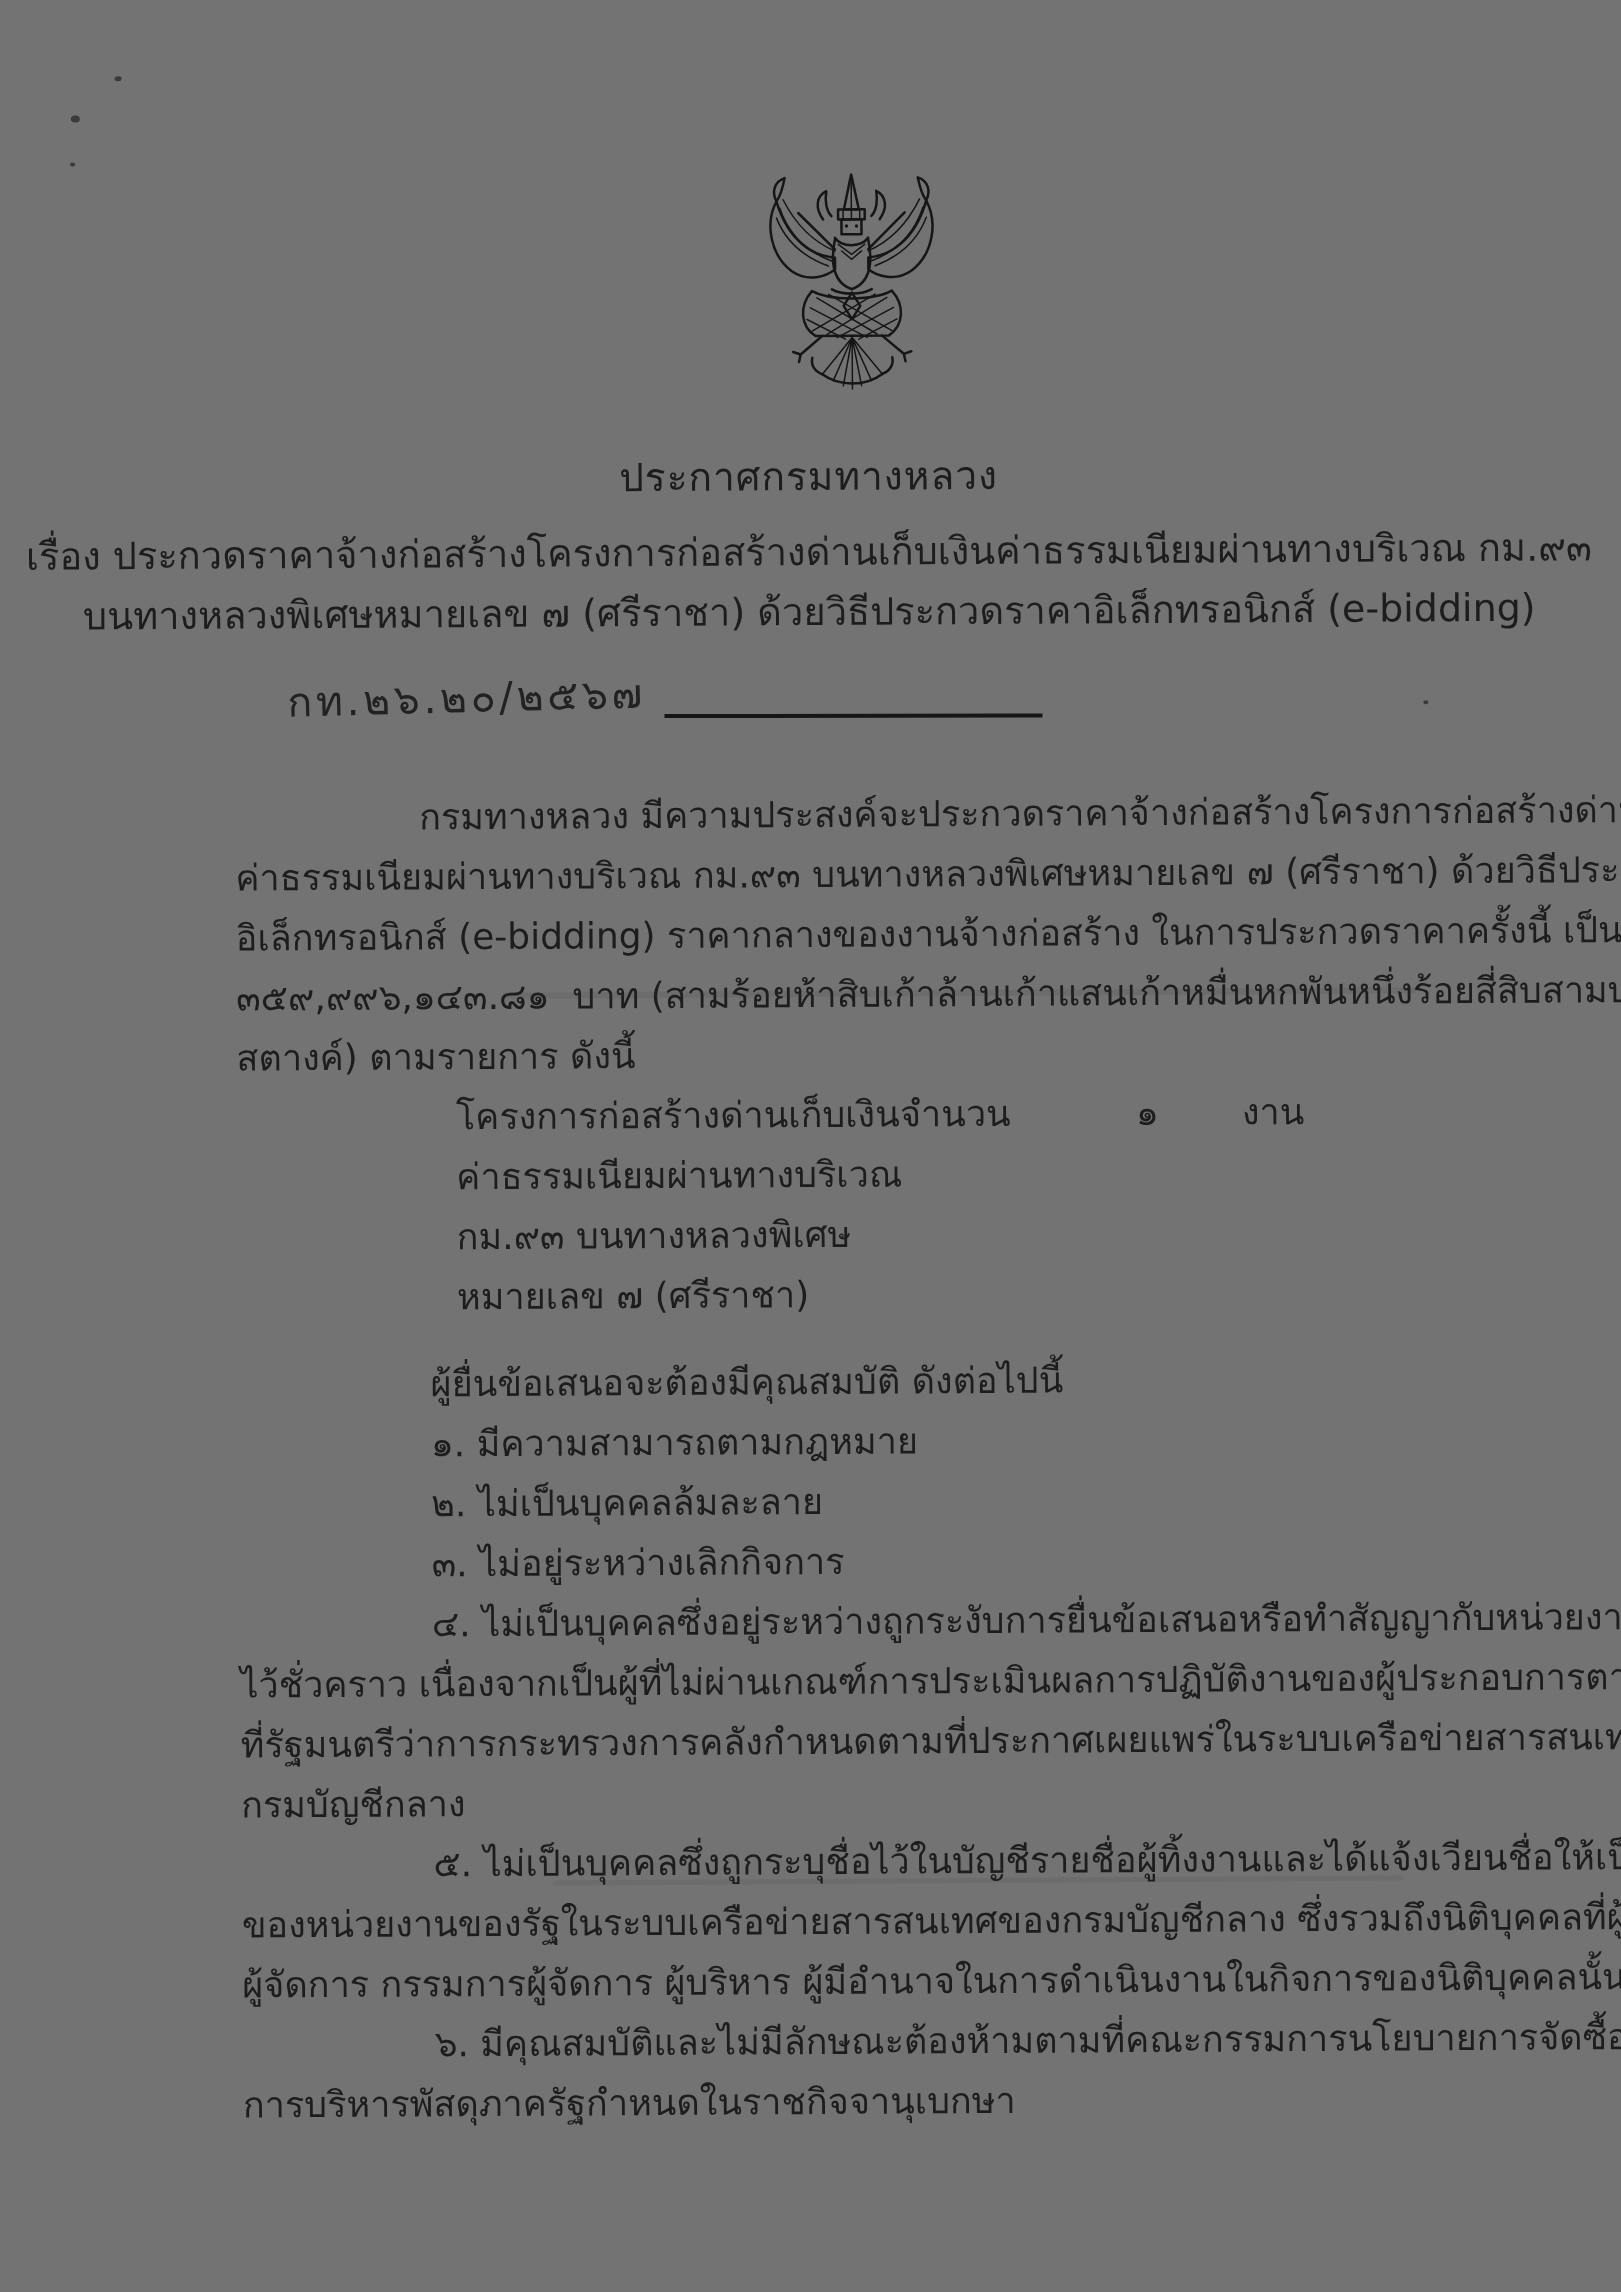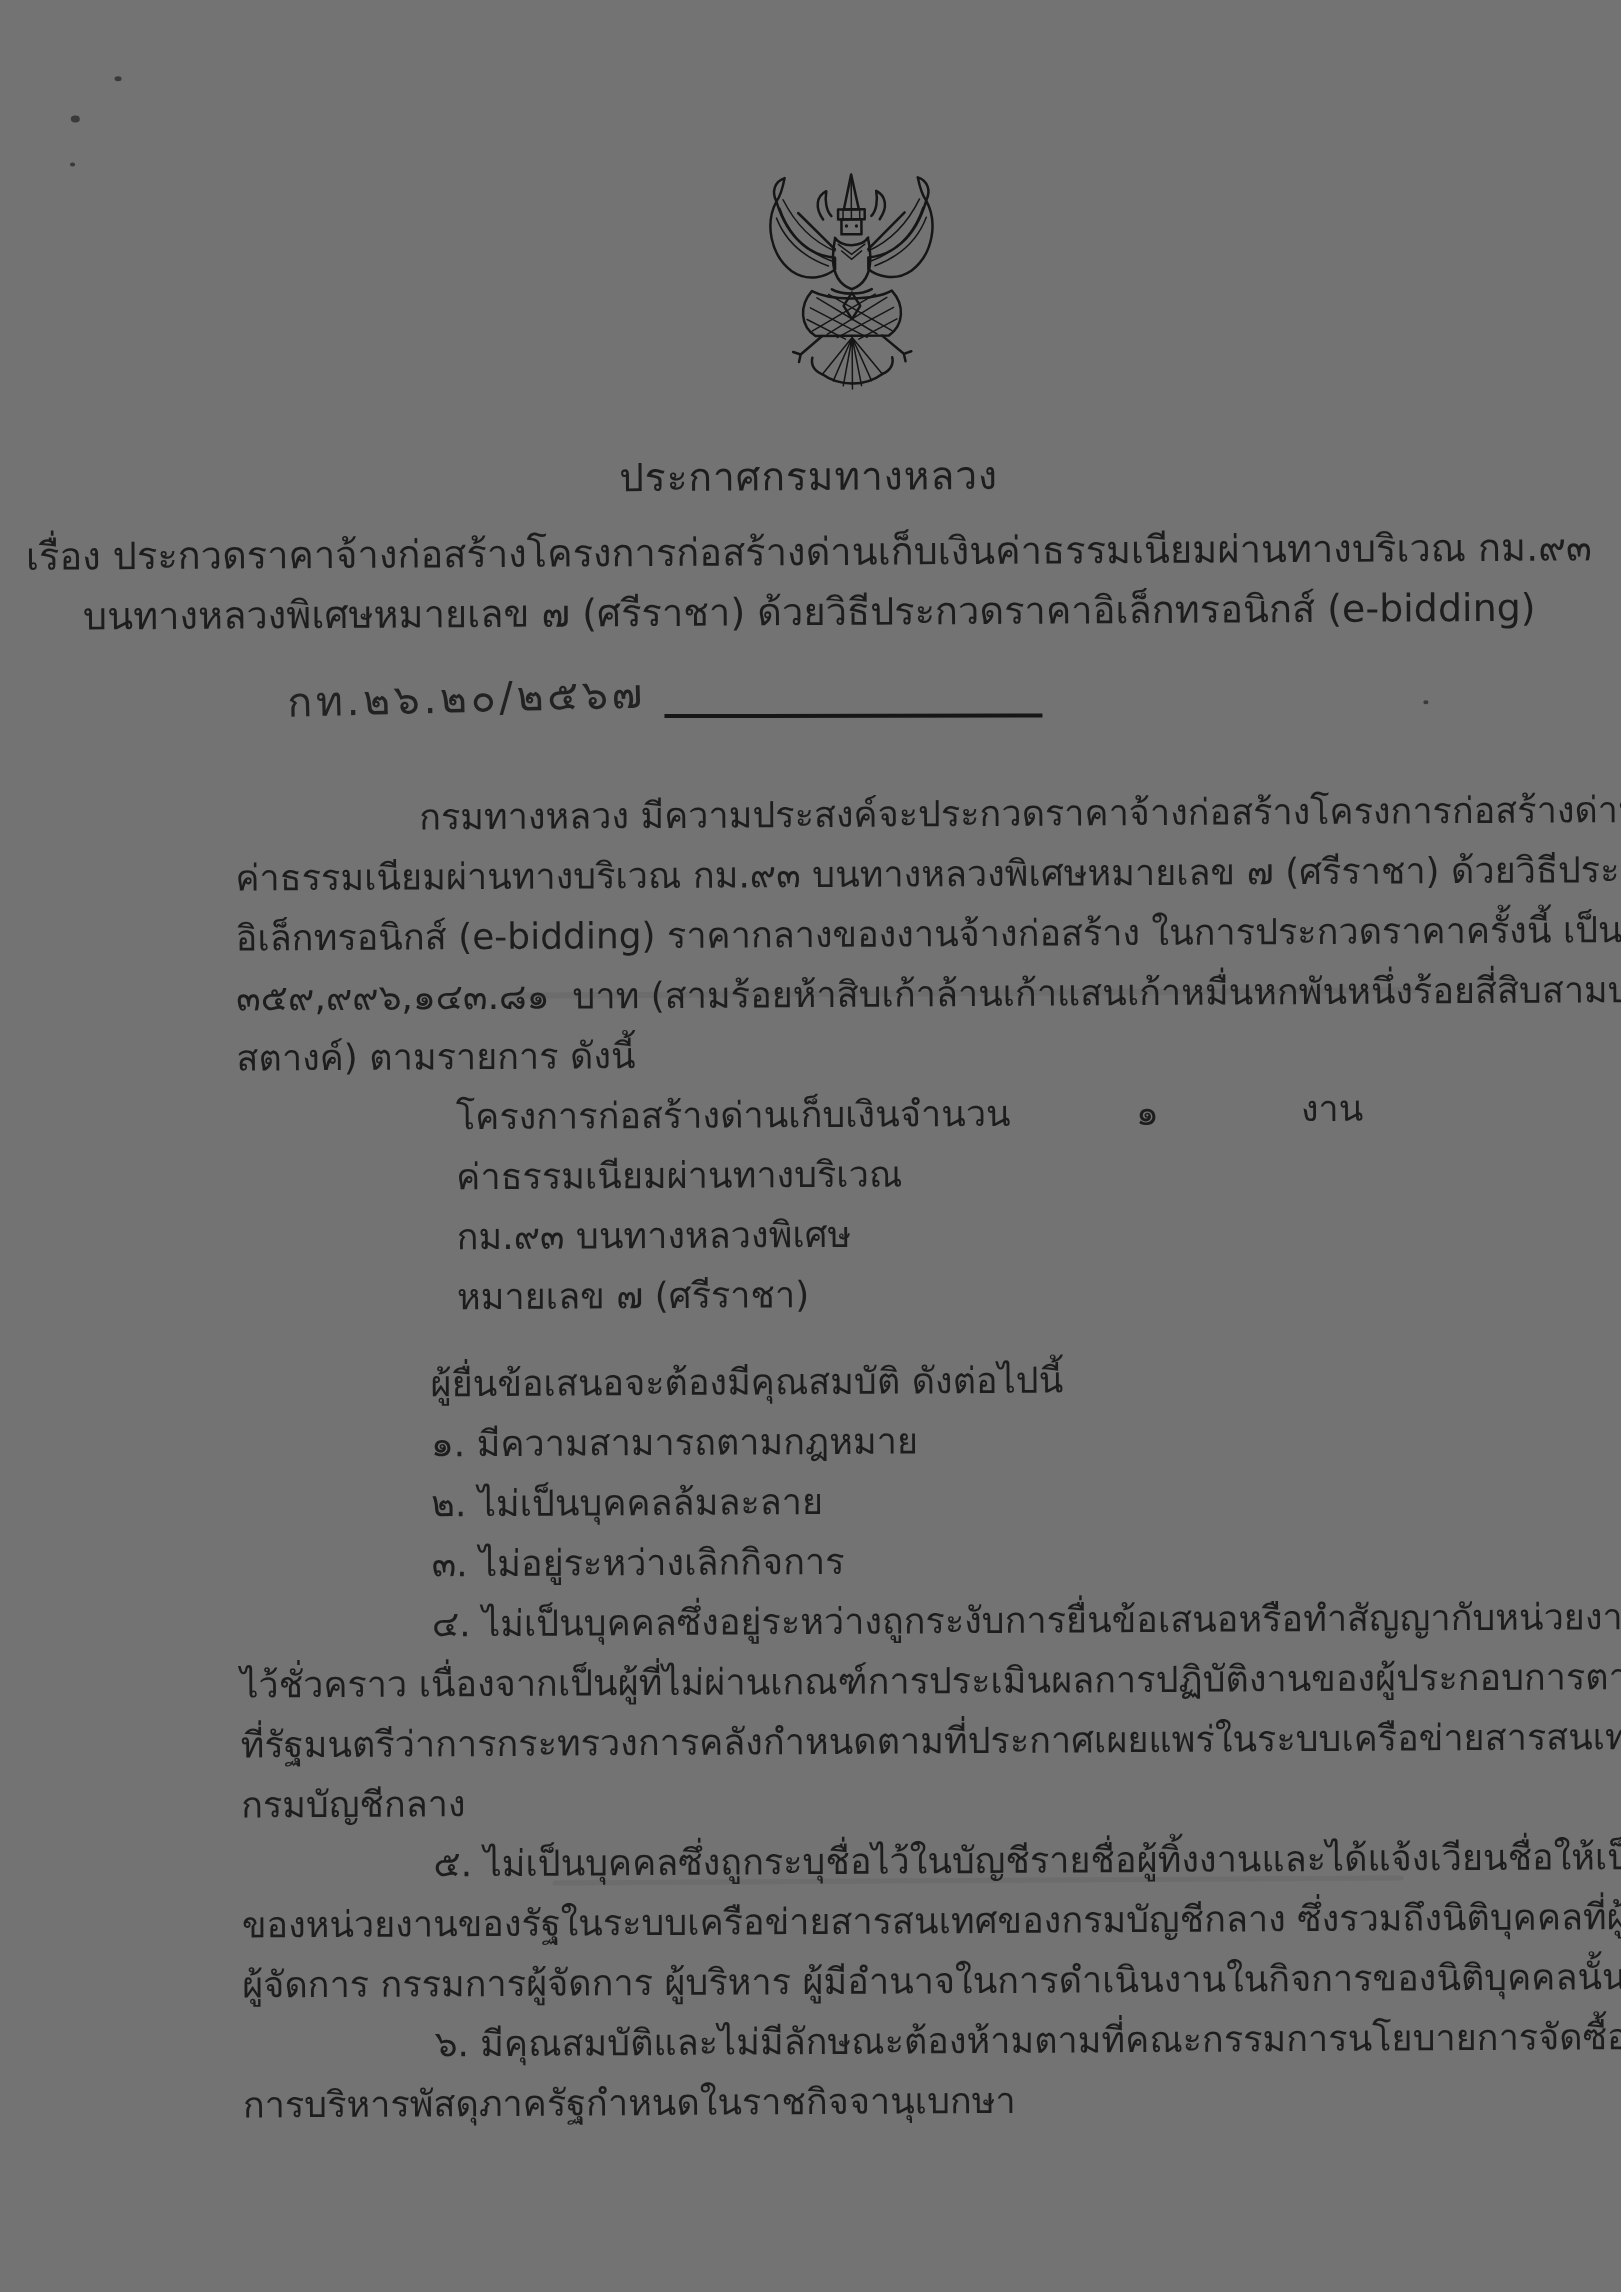--- a/index.html
+++ b/index.html
@@ -40,21 +40,21 @@
   .line{
     font-size:36px;line-height:60px;height:60px;white-space:pre;
   }
   .indent-a{padding-left:184px;}
   .indent-b{padding-left:192px;}
   .prow{position:relative;height:60px;}
   .pcell{position:absolute;top:0;font-size:36px;line-height:60px;white-space:pre;}
   .p-name{left:219px;}
   .p-qty{left:663px;text-align:right;}
   .p-val{left:899px;}
-  .p-unit{left:1064px;font-family:Liberation Mono, monospace;}
+  .p-unit{left:1005px;}
   .speck{position:absolute;background:#3a3a3a;border-radius:50%;}
   .smudge{position:absolute;background:rgba(50,50,50,0.10);border-radius:2.7px;}
   svg .ln{fill:none;stroke:#161616;stroke-width:3;stroke-linecap:round;stroke-linejoin:round;}
   svg .thin{fill:none;stroke:#161616;stroke-width:1.8;stroke-linecap:round;}
   svg .fill{fill:#161616;stroke:none;}
 </style>
 </head>
 <body>
 
 <div class="page">

